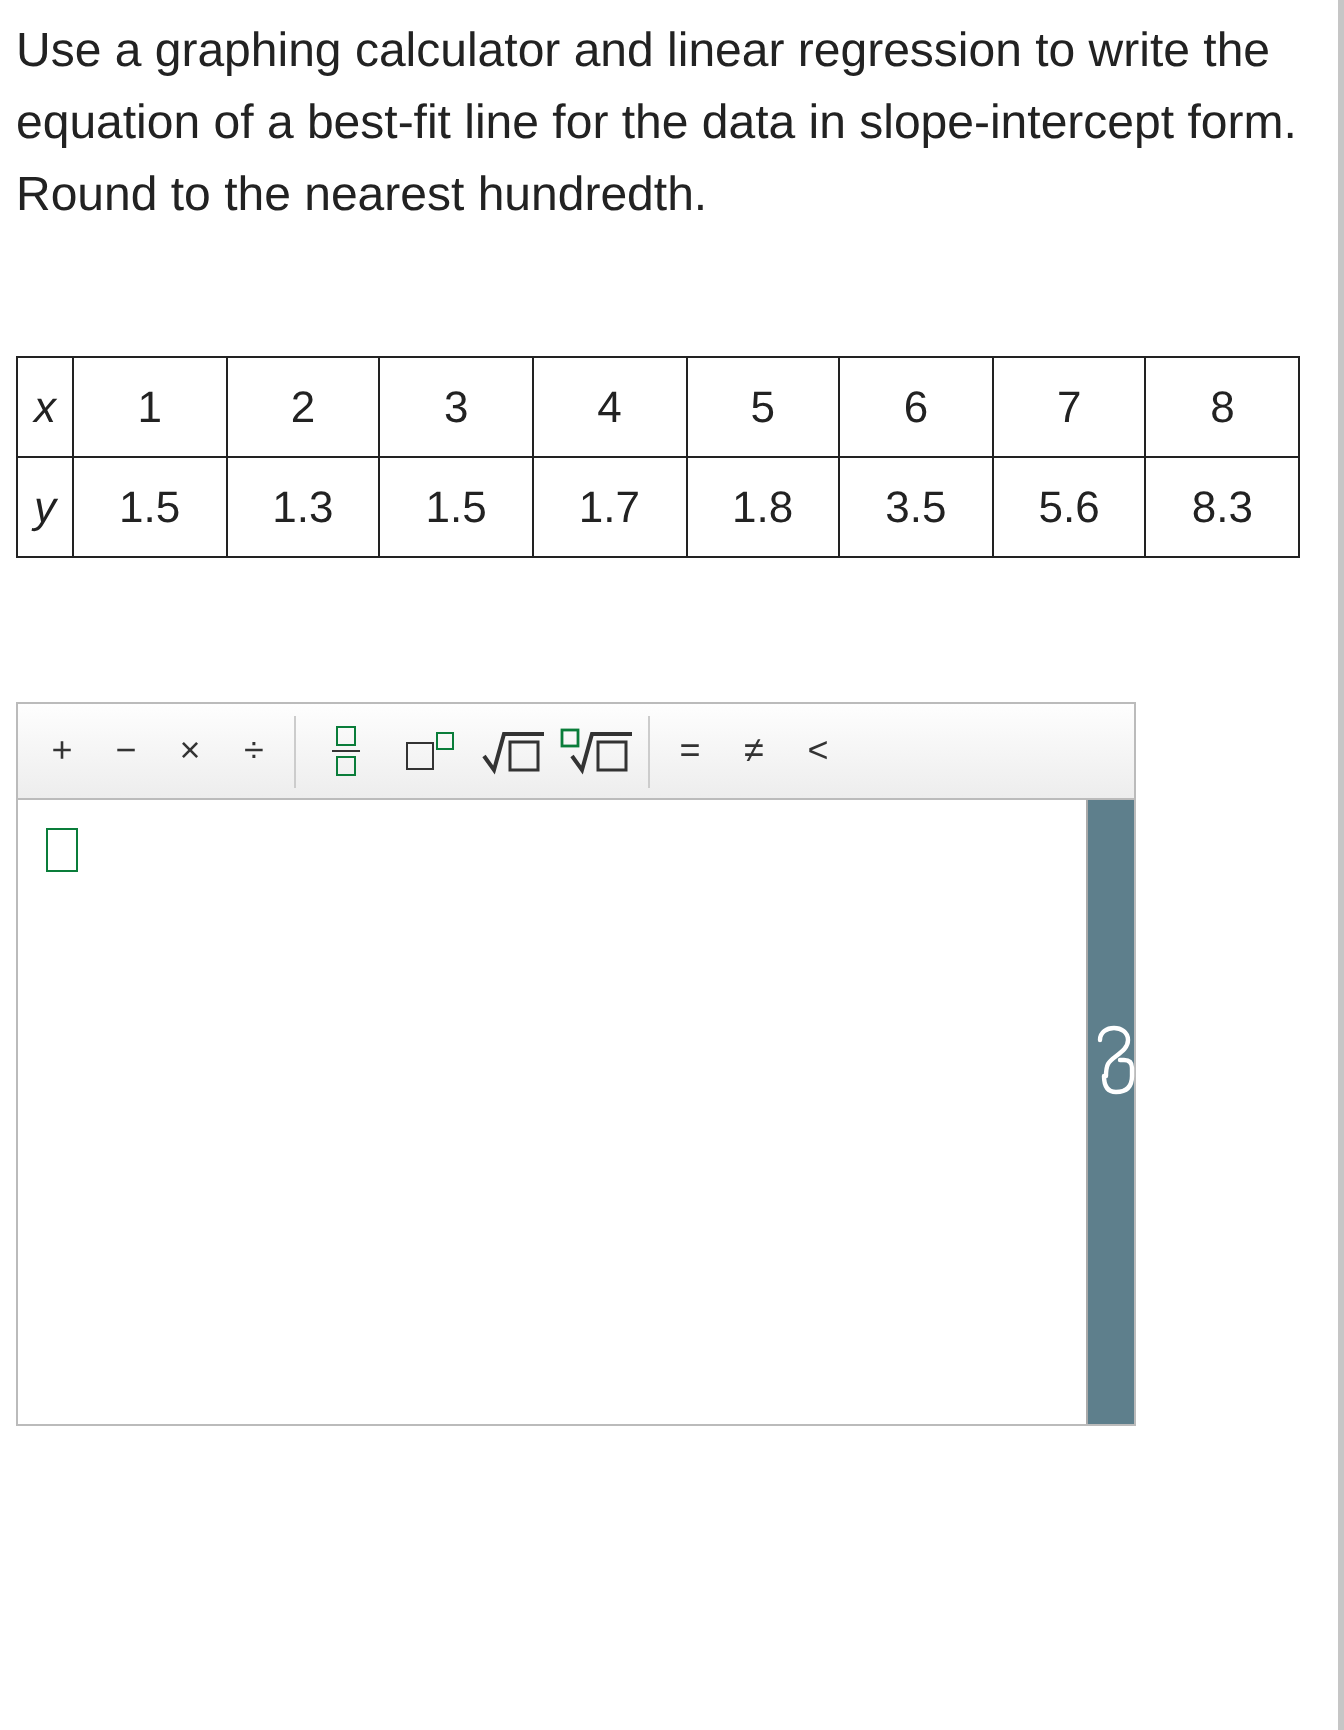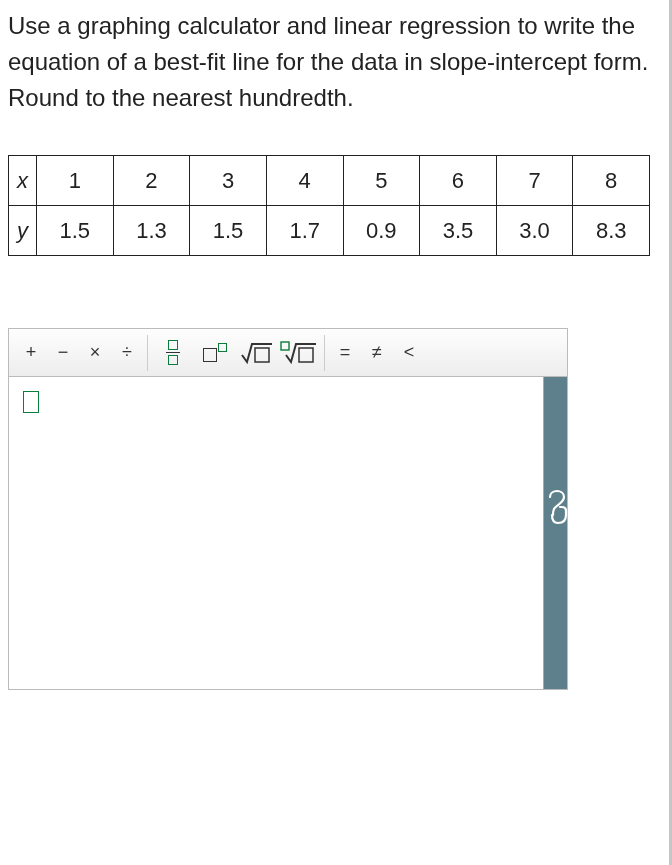--- a/index.html
+++ b/index.html
@@ -8,21 +8,21 @@
       color: #222;
       width: 672px;
       height: 865px;
       padding: 8px;
       position: relative;
       background: #fff;
     }
     .prompt {
       font-size: 24px;
       line-height: 1.5;
-      margin-bottom: 39px;
+      margin-bottom: 62px;
       padding-right: 12px;
     }
     .data-table {
       border-collapse: collapse;
       width: 642px;
       margin-bottom: 72px;
     }
     .data-table td {
       border: 1px solid #222;
       text-align: center;
@@ -154,23 +154,23 @@
     <td>6</td>
     <td>7</td>
     <td>8</td>
   </tr>
   <tr>
     <td class="hdr">y</td>
     <td>1.5</td>
     <td>1.3</td>
     <td>1.5</td>
     <td>1.7</td>
-    <td>0.9</td>
+    <td>1.8</td>
     <td>3.5</td>
-    <td>3.0</td>
+    <td>5.6</td>
     <td>8.3</td>
   </tr>
 </tbody>
   </table>
 
 <div class="editor">
   <div class="toolbar">
     <div class="tool-btn">+</div>
     <div class="tool-btn">−</div>
     <div class="tool-btn">×</div>

